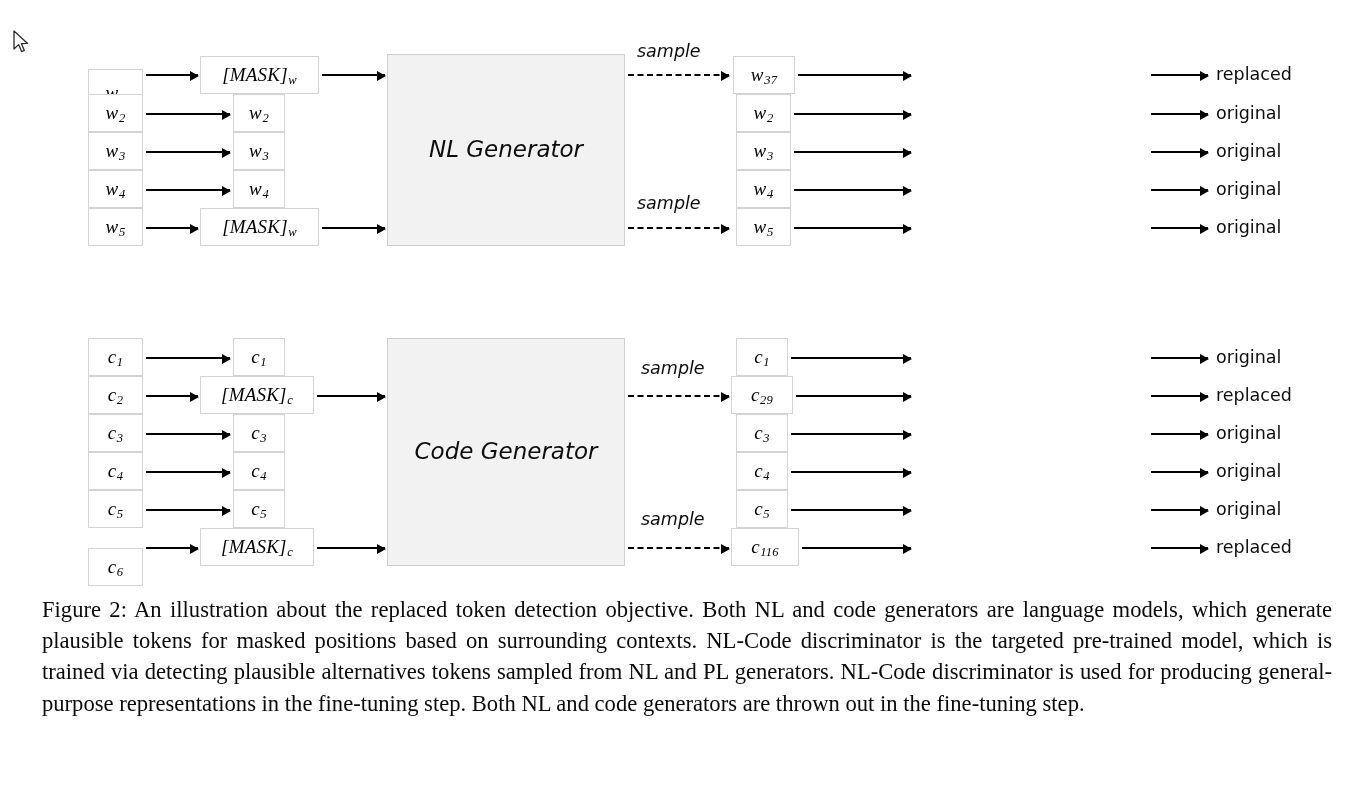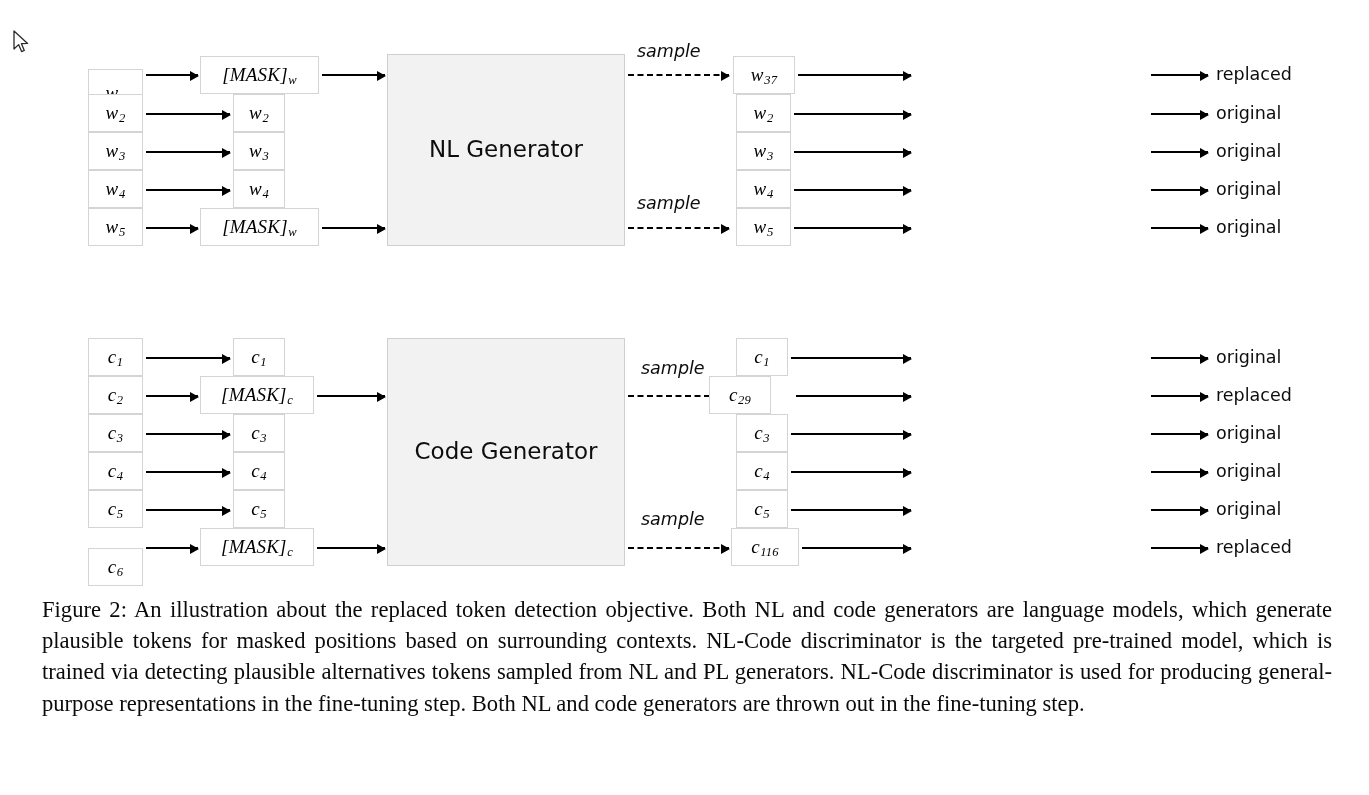--- a/index.html
+++ b/index.html
@@ -59,20 +59,21 @@
     background: #f2f2f2;
     border: 1px solid #cfcfcf;
     display: flex;
     align-items: center;
     justify-content: center;
     text-align: center;
     font-family: "DejaVu Sans", sans-serif;
     font-size: 23px;
     color: #0d0d0d;
     line-height: 1.28;
+    font-style: italic;
   }
 
   
   .arrow {
     position: absolute;
     height: 0;
     border-top: 2.2px solid #000;
   }
   .arrow::after {
     content: "";
@@ -269,21 +270,21 @@
 
   <div class="samplelabel" style="left:641px;top:358px;">sample</div>
   <div class="arrow dashed" style="left:628px;top:395px;width:101px;"></div>
 
   <div class="samplelabel" style="left:641px;top:509px;">sample</div>
   <div class="arrow dashed" style="left:628px;top:547px;width:101px;"></div>
 
   <div class="token" style="left:736px;top:338px;width:52px;height:38px;">
       <span>c<sub>1</sub></span>
     </div>
-  <div class="token" style="left:709px;top:376px;width:62px;height:38px;">
+  <div class="token" style="left:731px;top:376px;width:62px;height:38px;">
       <span>c<sub>29</sub></span>
     </div>
   <div class="token" style="left:736px;top:414px;width:52px;height:38px;">
       <span>c<sub>3</sub></span>
     </div>
   <div class="token" style="left:736px;top:452px;width:52px;height:38px;">
       <span>c<sub>4</sub></span>
     </div>
   <div class="token" style="left:736px;top:490px;width:52px;height:38px;">
       <span>c<sub>5</sub></span>

